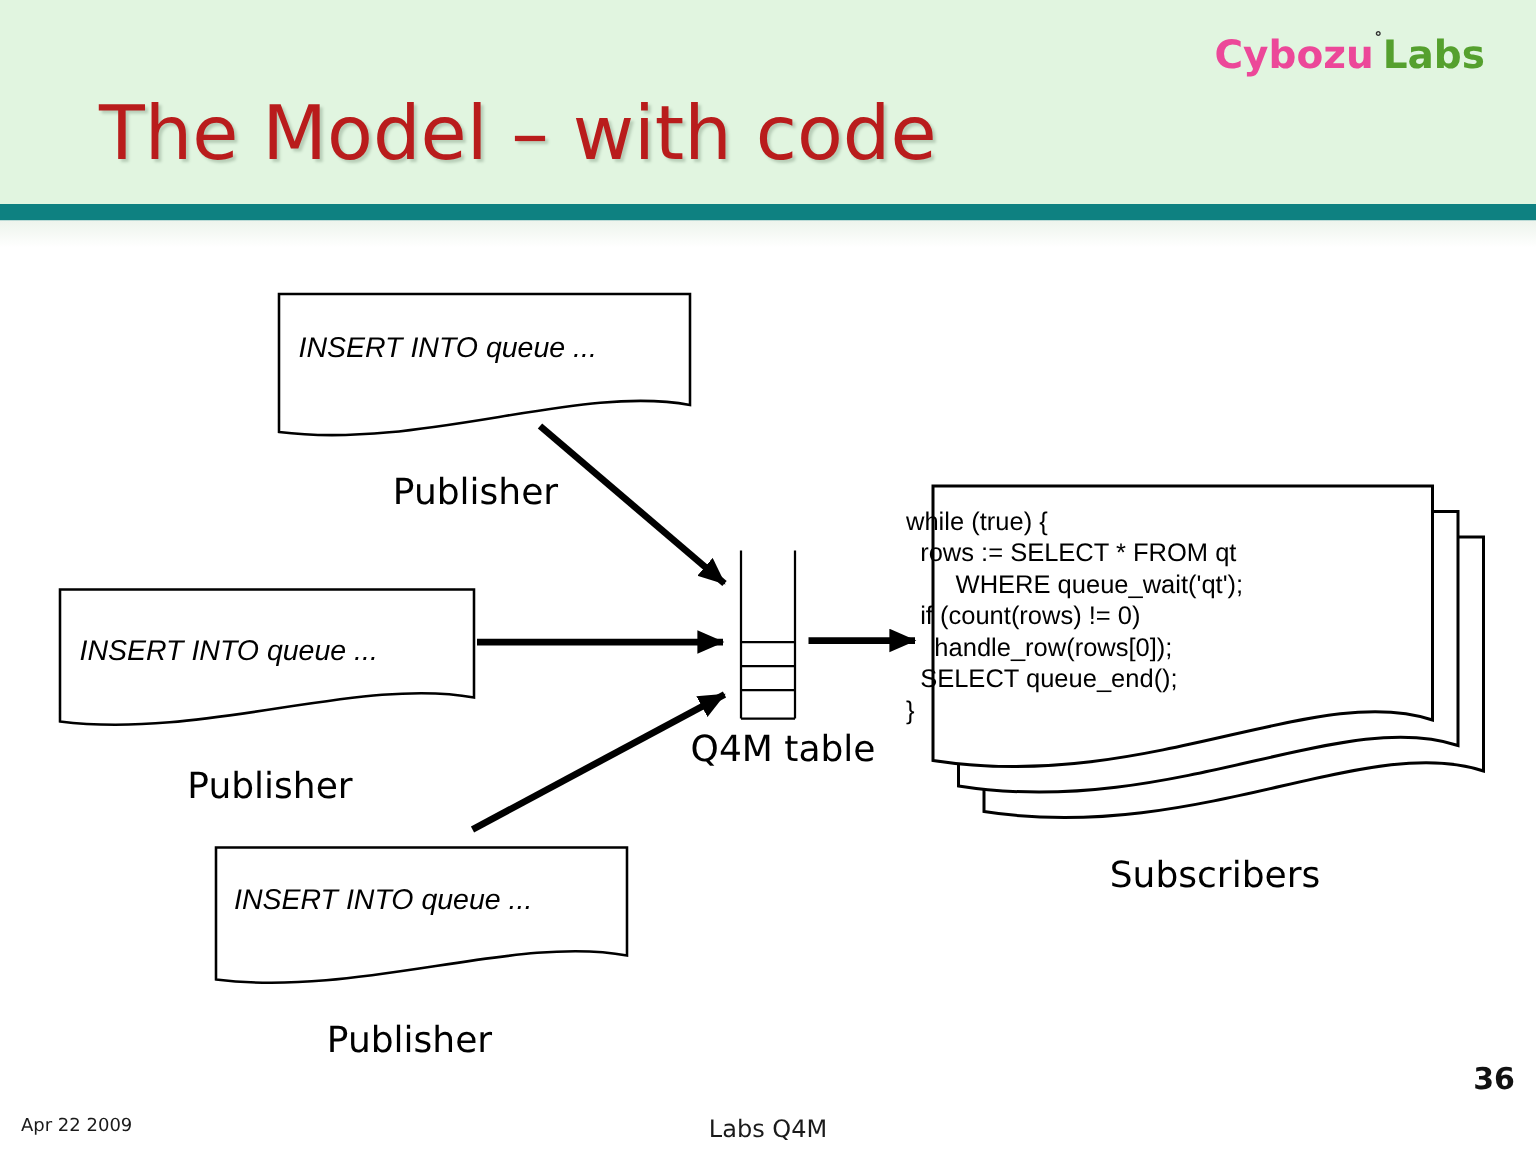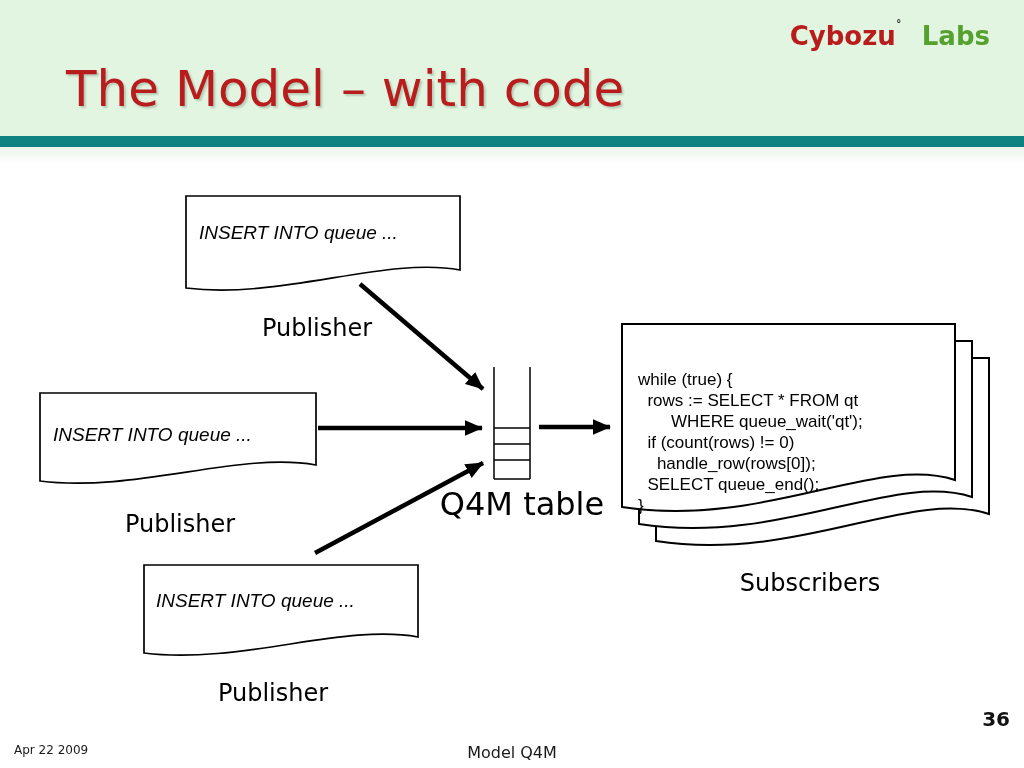--- a/index.html
+++ b/index.html
@@ -12,28 +12,28 @@
   
   .header{left:0;top:0;width:1024px;height:136px;background:#e1f5e0;}
   .band{left:0;top:136px;width:1024px;height:11px;background:#0e8181;}
   .band-fade{left:0;top:147px;width:1024px;height:18px;
     background:linear-gradient(#edf4ec,#ffffff);}
   .title{
     left:66px;top:60px;font-size:50px;color:#b91c1c;
     letter-spacing:0px;text-shadow:2px 2px 2px #b7cdb7;white-space:nowrap;
   }
   .logo{right:34px;top:20px;font-size:26px;font-weight:bold;white-space:nowrap;}
-  .logo .dark{color:#b91c1c;}
+  .logo .dark{color:#ec4899;}
   .logo .deg{color:#323232;font-size:12px;vertical-align:14px;}
-  .logo .green{color:#55a02e;margin-left:20px;}
+  .logo .green{color:#55a02e;}
 
   
   .boxtext{font-family:"Liberation Sans",sans-serif;font-size:19px;color:#000;white-space:nowrap;font-style:italic;}
   .plabel{font-size:24px;color:#000;width:200px;text-align:center;margin-top:16px;}
-  .qlabel{font-size:32px;color:#000;width:200px;text-align:center;}
+  .qlabel{font-size:24px;color:#000;width:200px;text-align:center;}
   .slabel{font-size:24px;color:#000;width:200px;text-align:center;}
   .code{
     font-family:"Liberation Sans",sans-serif;font-size:17px;line-height:21px;
     color:#000;margin:0;white-space:pre;
   }
 
   
   .footer-date{left:14px;top:743px;font-size:12px;color:#1a1a1a;}
   .footer-center{left:0;top:743px;width:1024px;text-align:center;font-size:16px;color:#1a1a1a;}
   .footer-page{right:14px;top:707px;font-size:20px;font-weight:bold;color:#111;}
@@ -91,25 +91,25 @@
 <div class="abs plabel" style="left:217px;top:298px;">Publisher</div>
 
 <div class="abs boxtext" style="left:53px;top:424px;">INSERT INTO queue ...</div>
 <div class="abs plabel" style="left:80px;top:494px;">Publisher</div>
 
 <div class="abs boxtext" style="left:156px;top:590px;">INSERT INTO queue ...</div>
 <div class="abs plabel" style="left:173px;top:663px;">Publisher</div>
 
 <div class="abs qlabel" style="left:422px;top:485px;">Q4M table</div>
 
-<pre class="abs code" style="left:638px;top:337px;margin-top:32px;">while (true) {
+<pre class="abs code" style="left:604px;top:337px;">while (true) {
   rows := SELECT * FROM qt
        WHERE queue_wait('qt');
   if (count(rows) != 0)
     handle_row(rows[0]);
   SELECT queue_end();
 }</pre>
 
 <div class="abs slabel" style="left:710px;top:569px;">Subscribers</div>
 
 <div class="abs footer-date">Apr 22 2009</div>
-<div class="abs footer-center">Model Q4M</div>
+<div class="abs footer-center">Labs Q4M</div>
 <div class="abs footer-page">36</div>
 
 </body></html>

